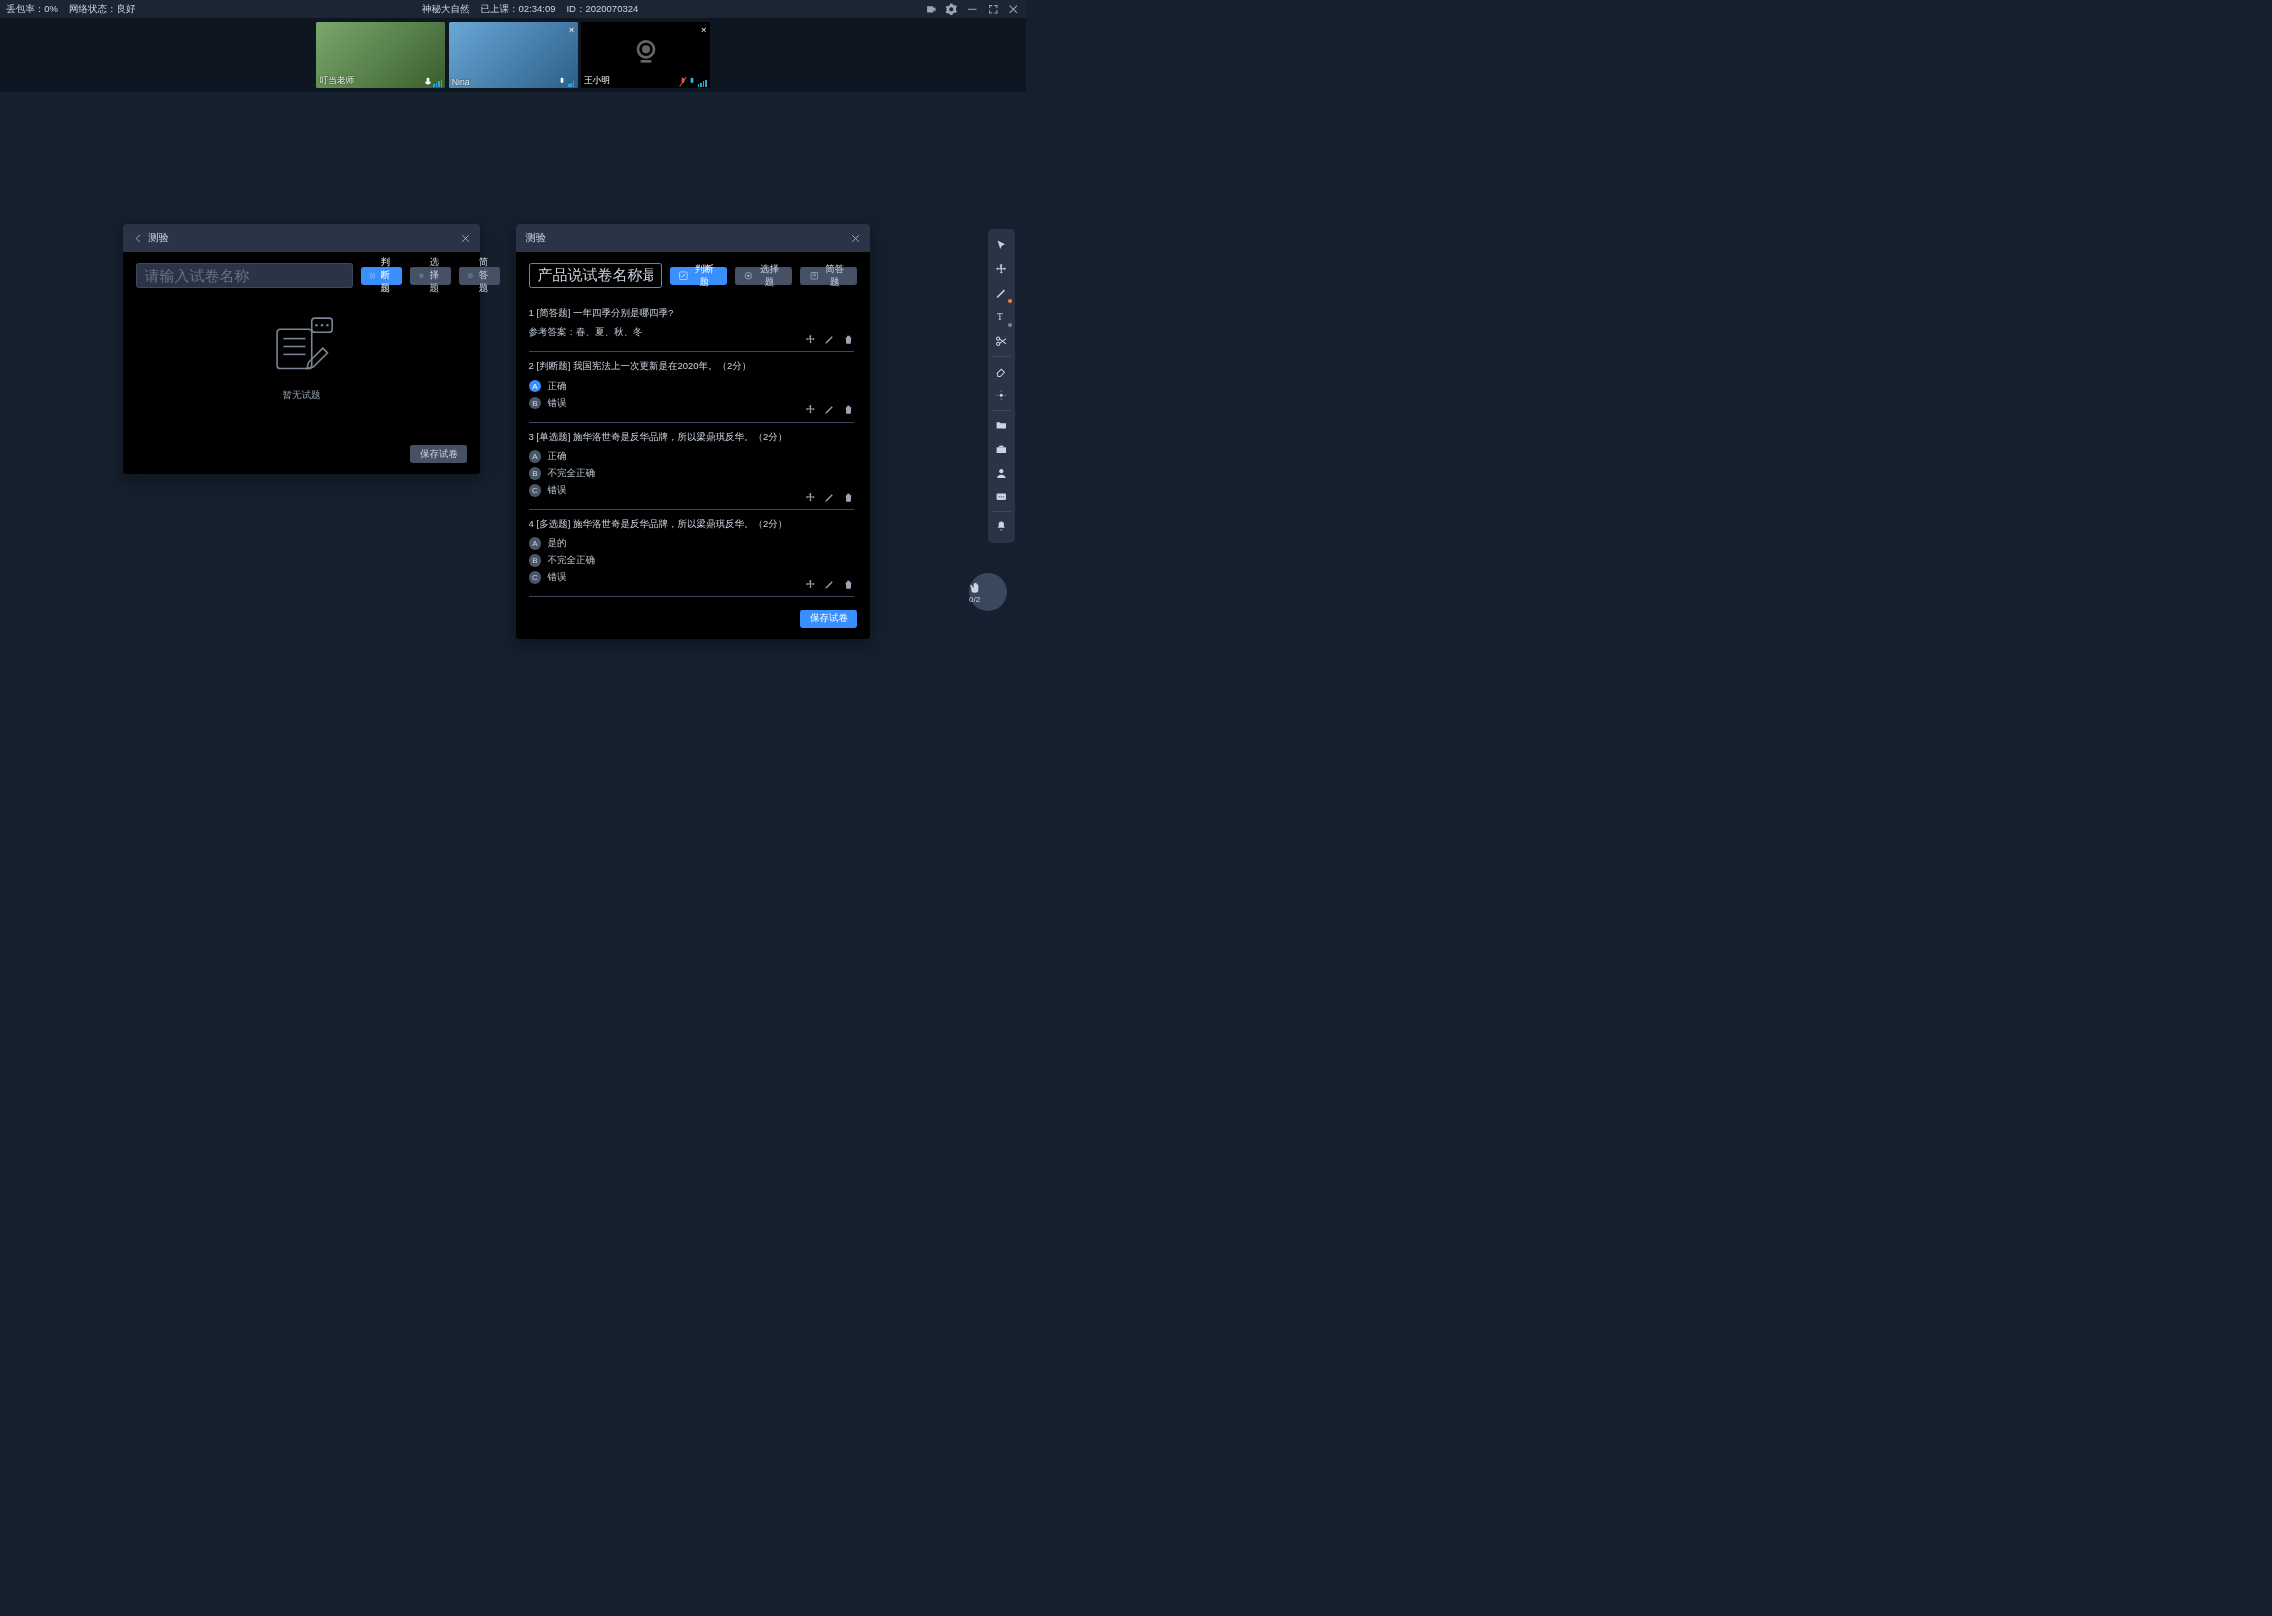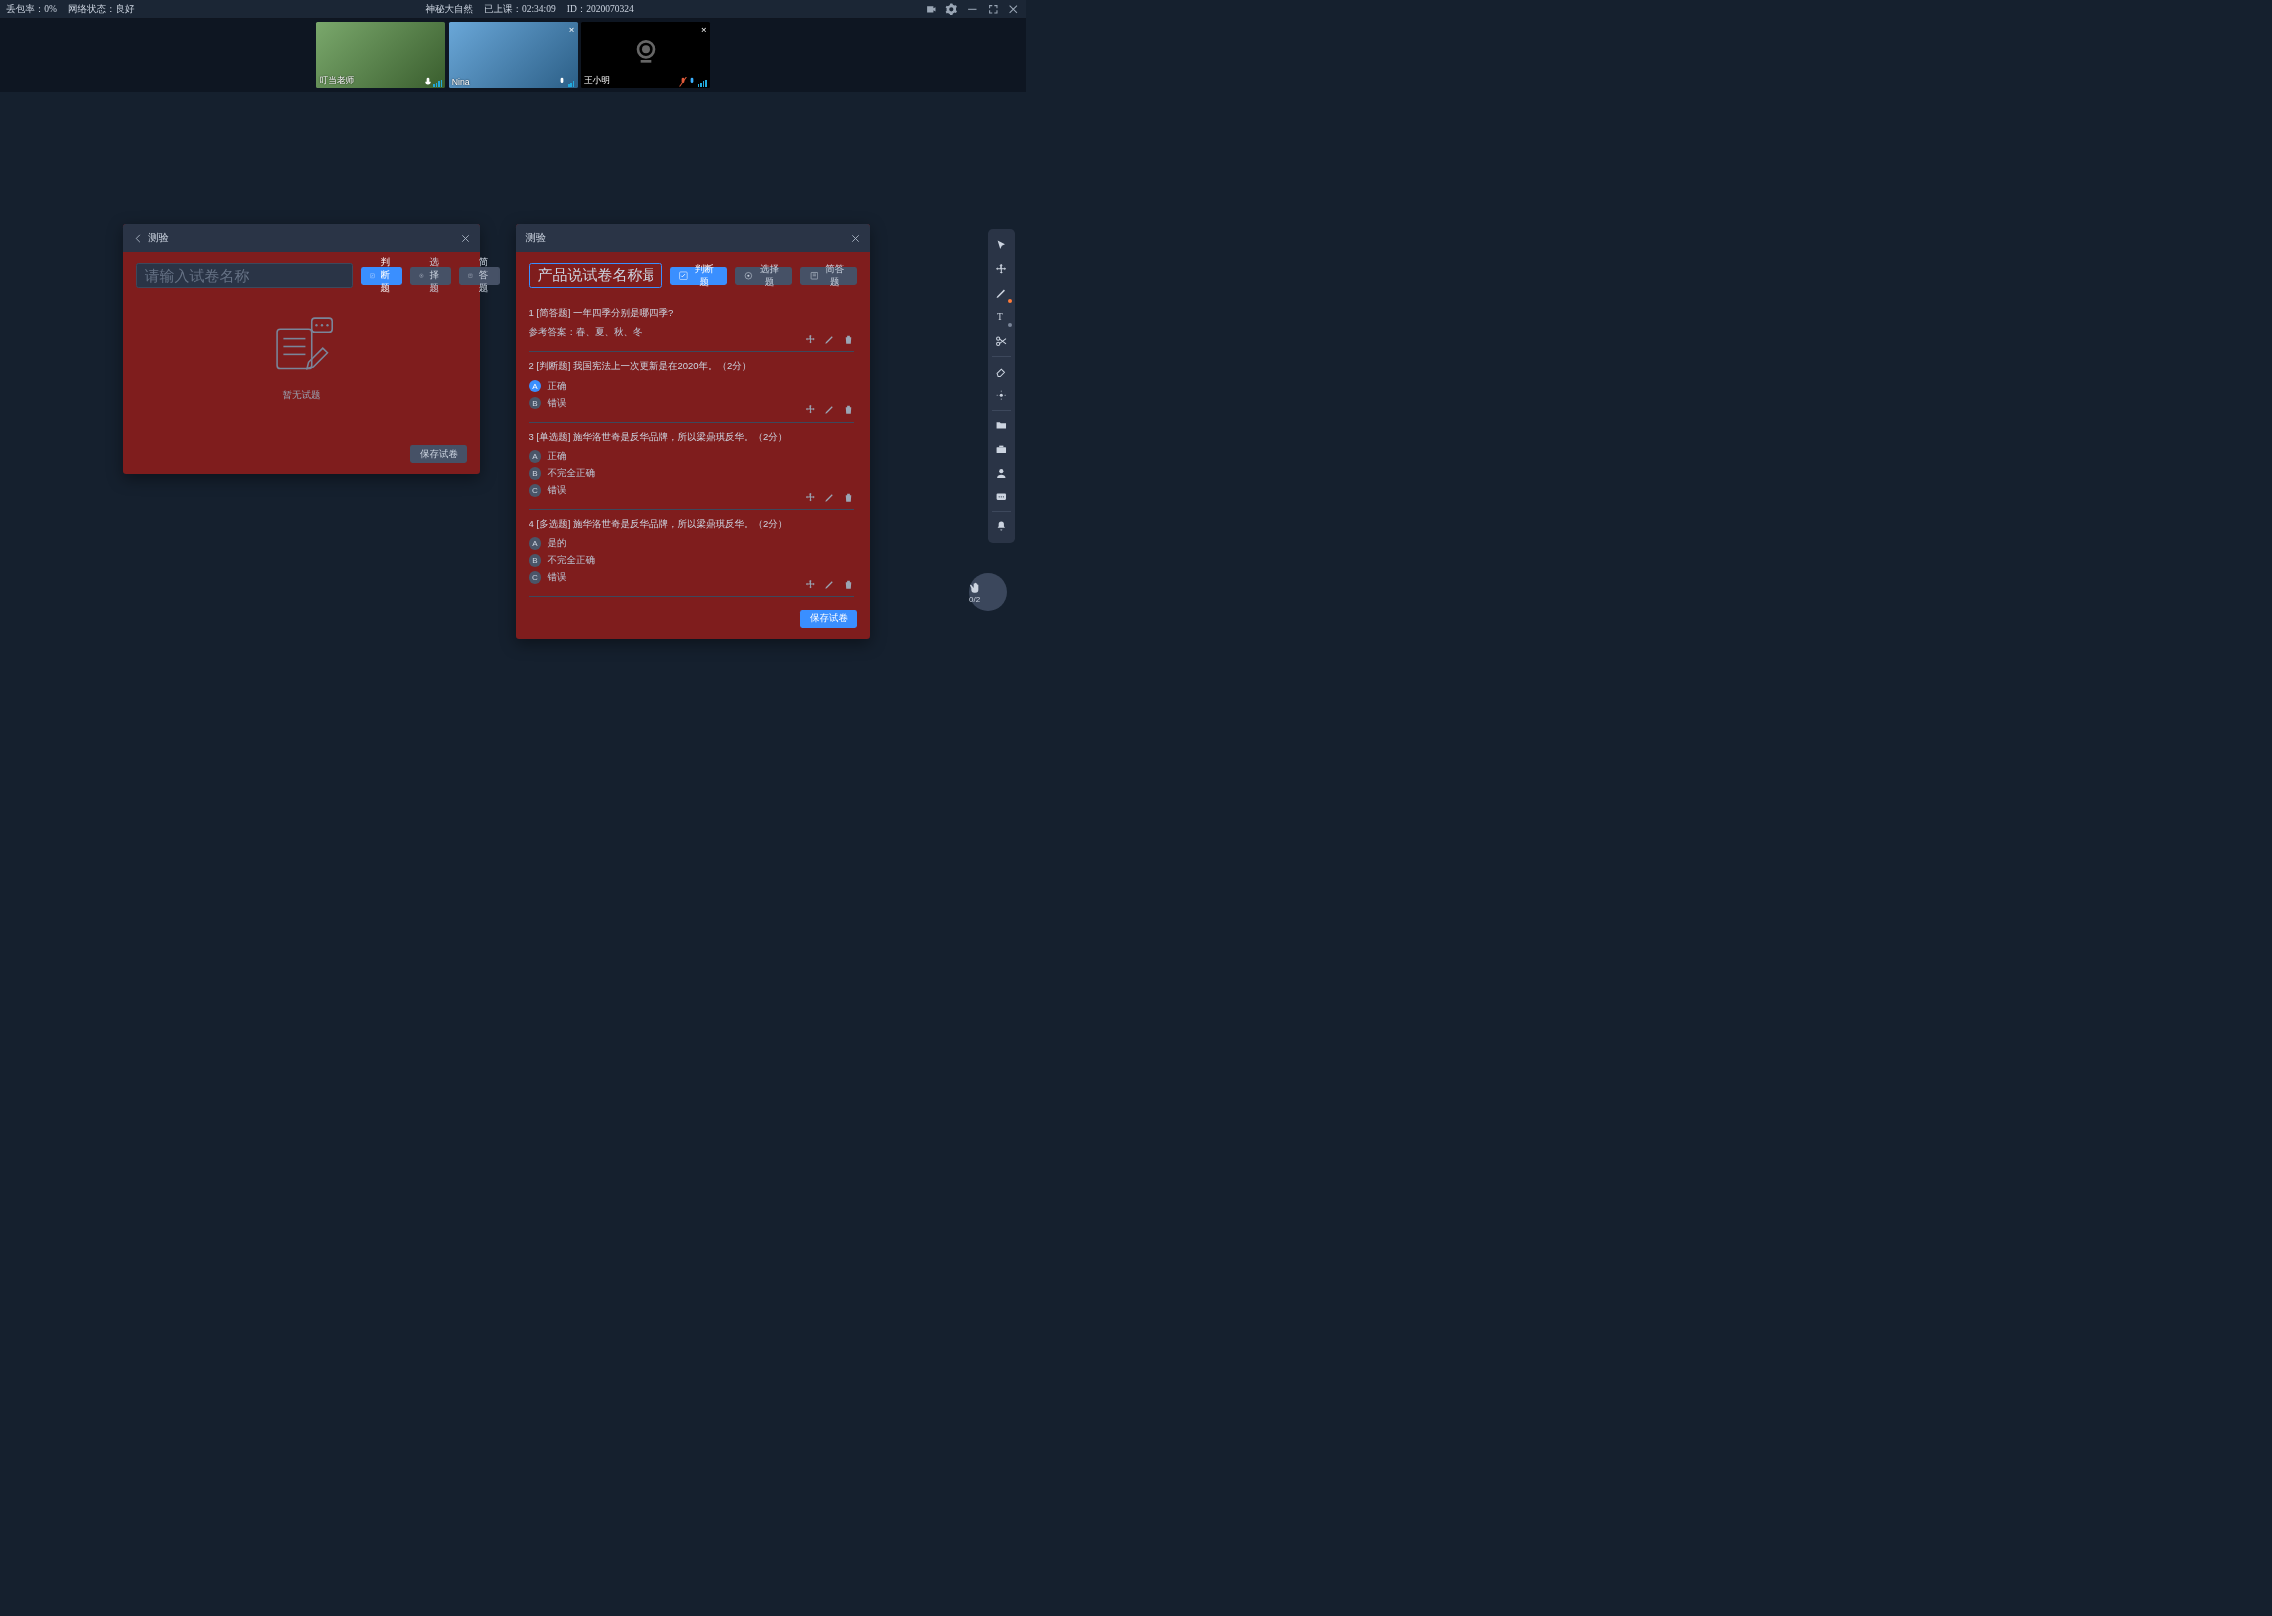--- a/index.html
+++ b/index.html
@@ -13,21 +13,20 @@
   position: relative;
 }
 .topbar {
   height: 19px;
   background: #1b2635;
   display: flex;
   align-items: center;
   font-size: 9.5px;
   padding: 0 6.3px;
   border-bottom: 0.8px solid #0f1520;
-  font-family: Liberation Serif, serif;
 }
 .topbar-left { display: flex; gap: 11px; }
 .topbar-center { flex: 1; display: flex; justify-content: center; gap: 11px; }
 .topbar-right { display: flex; gap: 8px; align-items: center; }
 .topbar-icon { width: 12.6px; height: 12.6px; fill: #9aa6b5; cursor: pointer; }
 
 .video-row {
   height: 73px;
   background: #0e1622;
   display: flex;
@@ -73,21 +72,21 @@
 .sig-bars { display: flex; gap: 0.8px; align-items: flex-end; }
 .sig-bars span { width: 1.6px; background: #2ad; }
 .video-bg1 { background: linear-gradient(135deg,#7aa86c,#3a5e2e); }
 .video-bg2 { background: linear-gradient(135deg,#6aa7d8,#2c5f87); }
 .video-bg3 { background: #000; display:flex; align-items:center; justify-content:center; }
 .cam-off-icon { width: 32px; height: 32px; fill:#666; }
 
 
 .panel {
   position: absolute;
-  background: #7f1d1d;
+  background: #000000;
   border-radius: 3.2px;
   box-shadow: 0 4.7px 16px rgba(0,0,0,.4);
 }
 .panel-header {
   height: 28px;
   background: #2a3446;
   display: flex;
   align-items: center;
   padding: 0 9.5px;
   border-top-left-radius: 3.2px;

